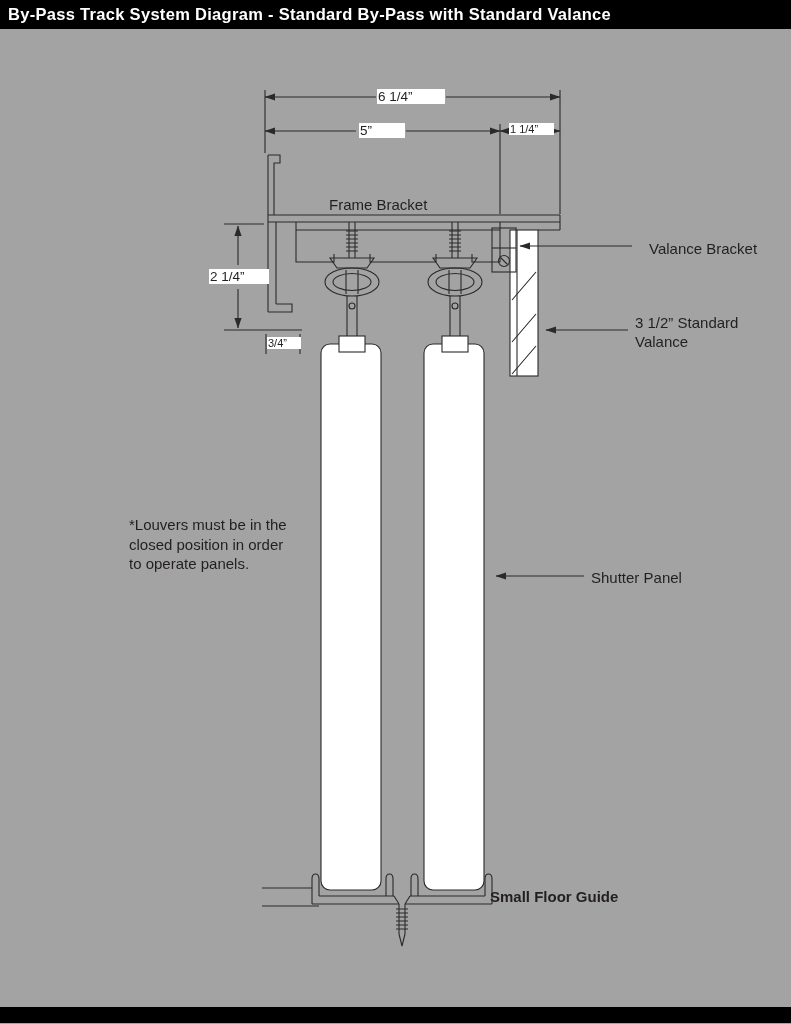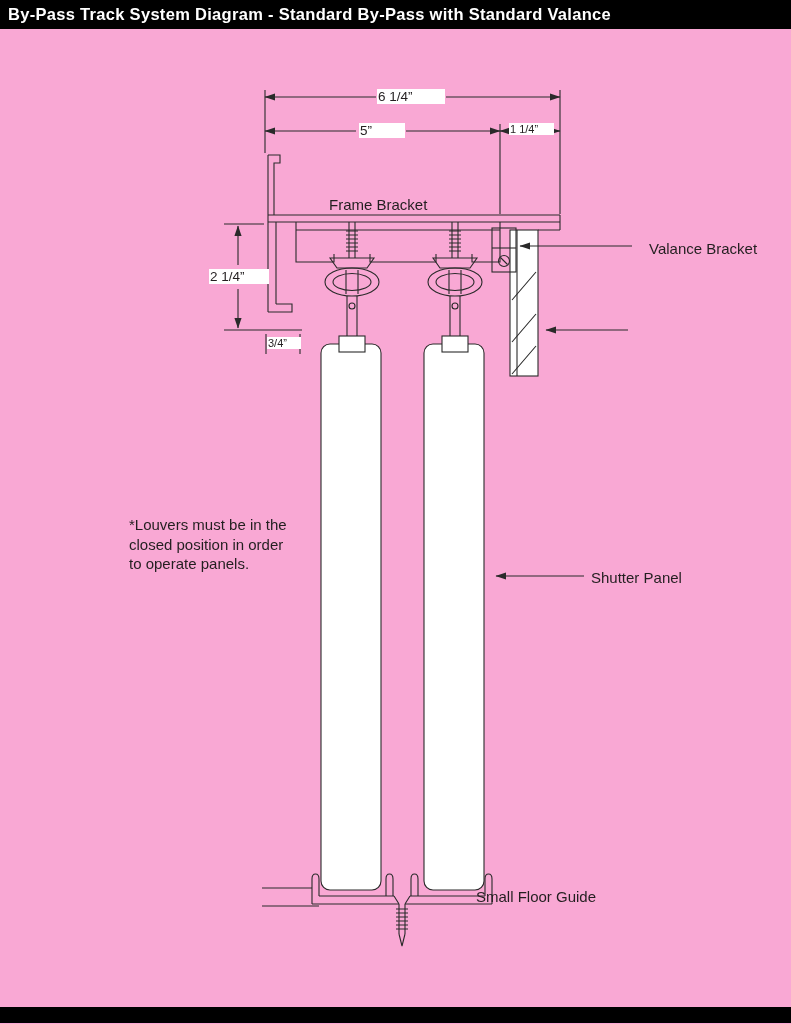--- a/index.html
+++ b/index.html
@@ -1,17 +1,17 @@
 <!DOCTYPE html>
 <html><head>
 <meta charset="utf-8">
 <style>
   html,body{margin:0;padding:0;background:#fff;}
   #page{
-    position:relative;width:791px;height:1024px;background:#f9a8d4;overflow:hidden;
+    position:relative;width:791px;height:1024px;background:#a3a3a3;overflow:hidden;
     font-family:"Liberation Sans",sans-serif;color:#231f20;
   }
   .bar{position:absolute;left:0;width:791px;background:#000;}
   #header-bar{top:0;height:29px;}
   #header-bar .title{
     display:block;line-height:29px;padding-left:8px;color:#fff;
     font-size:16.5px;font-weight:bold;letter-spacing:.3px;white-space:nowrap;
   }
   #footer-bar{top:1007px;height:16px;}
   svg{position:absolute;left:0;top:0;}
@@ -129,22 +129,26 @@
   </svg>
 
   <div class="dim" style="left:377px;top:89px;width:66px;">6 1/4”</div>
   <div class="dim" style="left:359px;top:123px;width:44px;">5”</div>
   <div class="dim small" style="left:509px;top:123px;width:43px;">1 1/4”</div>
   <div class="dim" style="left:209px;top:269px;width:58px;">2 1/4”</div>
   <div class="dim small" style="left:267px;top:337px;width:32px;">3/4”</div>
 
   <div class="lbl" style="left:329px;top:195px;">Frame Bracket</div>
   <div class="lbl" style="left:641px;top:239px;margin-left:8px;">Valance Bracket</div>
+  <div class="lbl" style="left:635px;top:313px;">
+    <span>3 1/2” Standard</span>
+    <span>Valance</span>
+  </div>
   <div class="lbl" style="left:591px;top:568px;">Shutter Panel</div>
-  <div class="lbl" style="left:476px;top:887px;">Small Floor Guide</div>
+  <div class="lbl" style="left:490px;top:887px;font-weight:bold;">Small Floor Guide</div>
 
   <div class="lbl" style="left:129px;top:515px;line-height:19.5px;">
     <span>*Louvers must be in the</span>
     <span>closed position in order</span>
     <span>to operate panels.</span>
   </div>
 
   <div id="footer-bar" class="bar"></div>
 
 </div>

